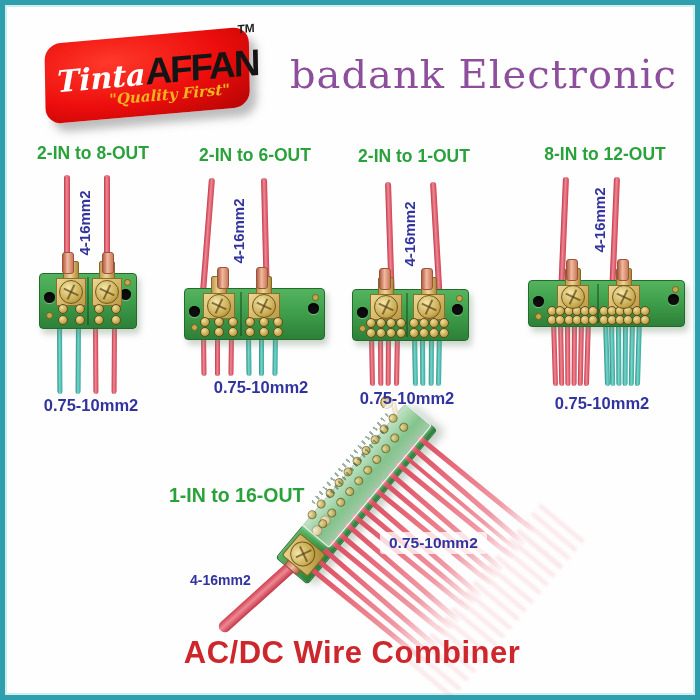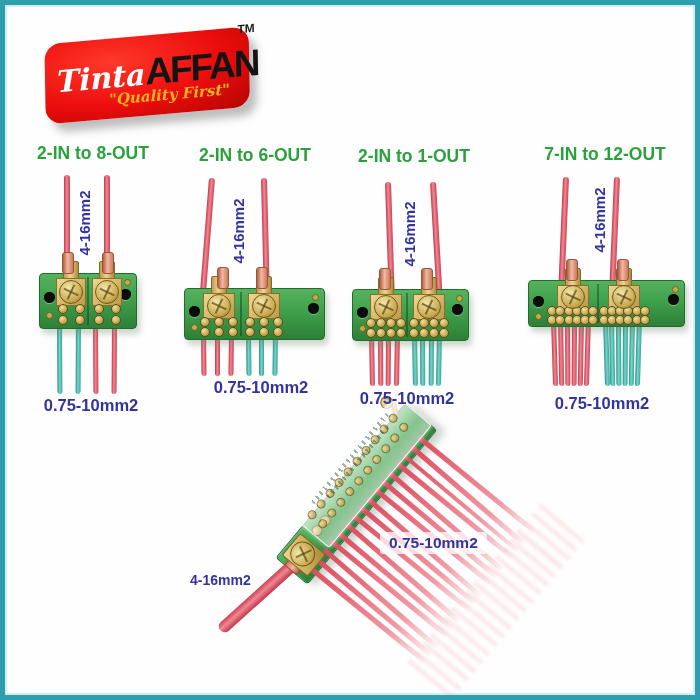--- a/index.html
+++ b/index.html
@@ -98,20 +98,21 @@
 <div class="canvas">
 
   <div class="logo-wrap">
     <div class="logo-badge">
       <div class="logo-line"><span class="logo-script">Tinta</span><span class="logo-bold">AFFAN</span></div>
       <div class="logo-tm">TM</div>
       <div class="logo-tagline">"Quality First"</div>
     </div>
   </div>
 
+  <div class="store-name">badank Electronic</div>
 
   <div id="products-layer">
       <div>
         <div class="p-title" style="left: 88px; top: 138px;">2-IN to 8-OUT</div>
         <div class="wire w-red" style="left: 59.3px; top: 170px; width: 5.5px; height: 114px; transform: rotate(0deg); transform-origin: center top; z-index: 1;"></div>
         <div class="ferrule" style="left: 57px; top: 247px;"></div>
         <div class="wire w-red" style="left: 99.3px; top: 170px; width: 5.5px; height: 114px; transform: rotate(0deg); transform-origin: center top; z-index: 1;"></div>
         <div class="ferrule" style="left: 97px; top: 247px;"></div>
         <div class="v-label lbl-blue" style="left: 79px; top: 218px;">4-16mm2</div>
         <div class="tb" style="left: 34px; top: 268px; width: 96px; height: 54px;">
@@ -221,21 +222,21 @@
         <div class="wire w-red" style="left: 372.5px; top: 328px; width: 5px; height: 53px; transform: rotate(-0.35deg); transform-origin: center top; z-index: 1;"></div>
         <div class="wire w-red" style="left: 381px; top: 328px; width: 5px; height: 53px; transform: rotate(0.35deg); transform-origin: center top; z-index: 1;"></div>
         <div class="wire w-red" style="left: 389.5px; top: 328px; width: 5px; height: 53px; transform: rotate(1.05deg); transform-origin: center top; z-index: 1;"></div>
         <div class="wire w-teal" style="left: 406.5px; top: 328px; width: 5px; height: 53px; transform: rotate(-1.05deg); transform-origin: center top; z-index: 1;"></div>
         <div class="wire w-teal" style="left: 415px; top: 328px; width: 5px; height: 53px; transform: rotate(-0.35deg); transform-origin: center top; z-index: 1;"></div>
         <div class="wire w-teal" style="left: 423.5px; top: 328px; width: 5px; height: 53px; transform: rotate(0.35deg); transform-origin: center top; z-index: 1;"></div>
         <div class="wire w-teal" style="left: 432px; top: 328px; width: 5px; height: 53px; transform: rotate(1.05deg); transform-origin: center top; z-index: 1;"></div>
         <div class="o-label lbl-blue" style="left: 402px; top: 384px;">0.75-10mm2</div>
       </div>
       <div>
-        <div class="p-title" style="left: 600px; top: 139px;">7-IN to 12-OUT</div>
+        <div class="p-title" style="left: 600px; top: 139px;">8-IN to 12-OUT</div>
         <div class="wire w-red" style="left: 558.3px; top: 172px; width: 5.5px; height: 119px; transform: rotate(2.4deg); transform-origin: center top; z-index: 1;"></div>
         <div class="ferrule" style="left: 561px; top: 254px;"></div>
         <div class="wire w-red" style="left: 609.3px; top: 172px; width: 5.5px; height: 119px; transform: rotate(2.4deg); transform-origin: center top; z-index: 1;"></div>
         <div class="ferrule" style="left: 612px; top: 254px;"></div>
         <div class="v-label lbl-blue" style="left: 594px; top: 215px;">4-16mm2</div>
         <div class="tb" style="left: 523px; top: 275px; width: 155px; height: 45px;">
           <div class="tb-divider" style="left: 67.5px;"></div>
           <div class="tb-hole" style="left: 4px; top: 15.3px;"></div>
           <div class="tb-hole" style="left: 139px; top: 12.6px;"></div>
           <div class="tb-pin" style="left: 6px; top: 31.5px;"></div>
@@ -280,20 +281,21 @@
         <div class="wire w-teal" style="left: 597.5px; top: 314px; width: 5px; height: 67px; transform: rotate(-1.75deg); transform-origin: center top; z-index: 1;"></div>
         <div class="wire w-teal" style="left: 604.4px; top: 314px; width: 5px; height: 67px; transform: rotate(-1.05deg); transform-origin: center top; z-index: 1;"></div>
         <div class="wire w-teal" style="left: 611.3px; top: 314px; width: 5px; height: 67px; transform: rotate(-0.35deg); transform-origin: center top; z-index: 1;"></div>
         <div class="wire w-teal" style="left: 618.2px; top: 314px; width: 5px; height: 67px; transform: rotate(0.35deg); transform-origin: center top; z-index: 1;"></div>
         <div class="wire w-teal" style="left: 625.1px; top: 314px; width: 5px; height: 67px; transform: rotate(1.05deg); transform-origin: center top; z-index: 1;"></div>
         <div class="wire w-teal" style="left: 632px; top: 314px; width: 5px; height: 67px; transform: rotate(1.75deg); transform-origin: center top; z-index: 1;"></div>
         <div class="o-label lbl-blue" style="left: 597px; top: 389px;">0.75-10mm2</div>
       </div>
     </div>
 
+  <div class="bp-title lbl-blue" style="color:#2aa23b">1-IN to 16-OUT</div>
   <div class="bp-group" id="bp-group">
     <div class="bp-reflect"></div>
     <div id="bp-wires">
         <div class="bp-wire" style="left: -88px; top: 12px; height: 150px; transform: rotate(-0.8deg); transform-origin: center top;"></div>
         <div class="bp-wire" style="left: -76.7px; top: 12px; height: 150px; transform: rotate(0deg); transform-origin: center top;"></div>
         <div class="bp-wire" style="left: -65.4px; top: 12px; height: 150px; transform: rotate(0.8deg); transform-origin: center top;"></div>
         <div class="bp-wire" style="left: -54.1px; top: 12px; height: 150px; transform: rotate(-0.8deg); transform-origin: center top;"></div>
         <div class="bp-wire" style="left: -42.8px; top: 12px; height: 150px; transform: rotate(0deg); transform-origin: center top;"></div>
         <div class="bp-wire" style="left: -31.5px; top: 12px; height: 150px; transform: rotate(0.8deg); transform-origin: center top;"></div>
         <div class="bp-wire" style="left: -20.2px; top: 12px; height: 150px; transform: rotate(-0.8deg); transform-origin: center top;"></div>
@@ -338,13 +340,14 @@
         <div class="bp-dot" style="left: 78px; top: -10px;"></div>
       </div>
     <div class="bp-print" style="left:-34px;top:-29px;width:116px;"></div>
     <div class="bp-print" style="left:-20px;top:-21px;width:92px;"></div>
     <div class="bp-bolt-shaft"></div>
     <div class="bp-bolt-head"></div>
   </div>
   <div class="bp-inlabel lbl-blue">4-16mm2</div>
   <div class="bp-out-chip lbl-blue">0.75-10mm2</div>
 
+  <div class="footer-title">AC/DC Wire Combiner</div>
 </div>
 
 </body></html>

